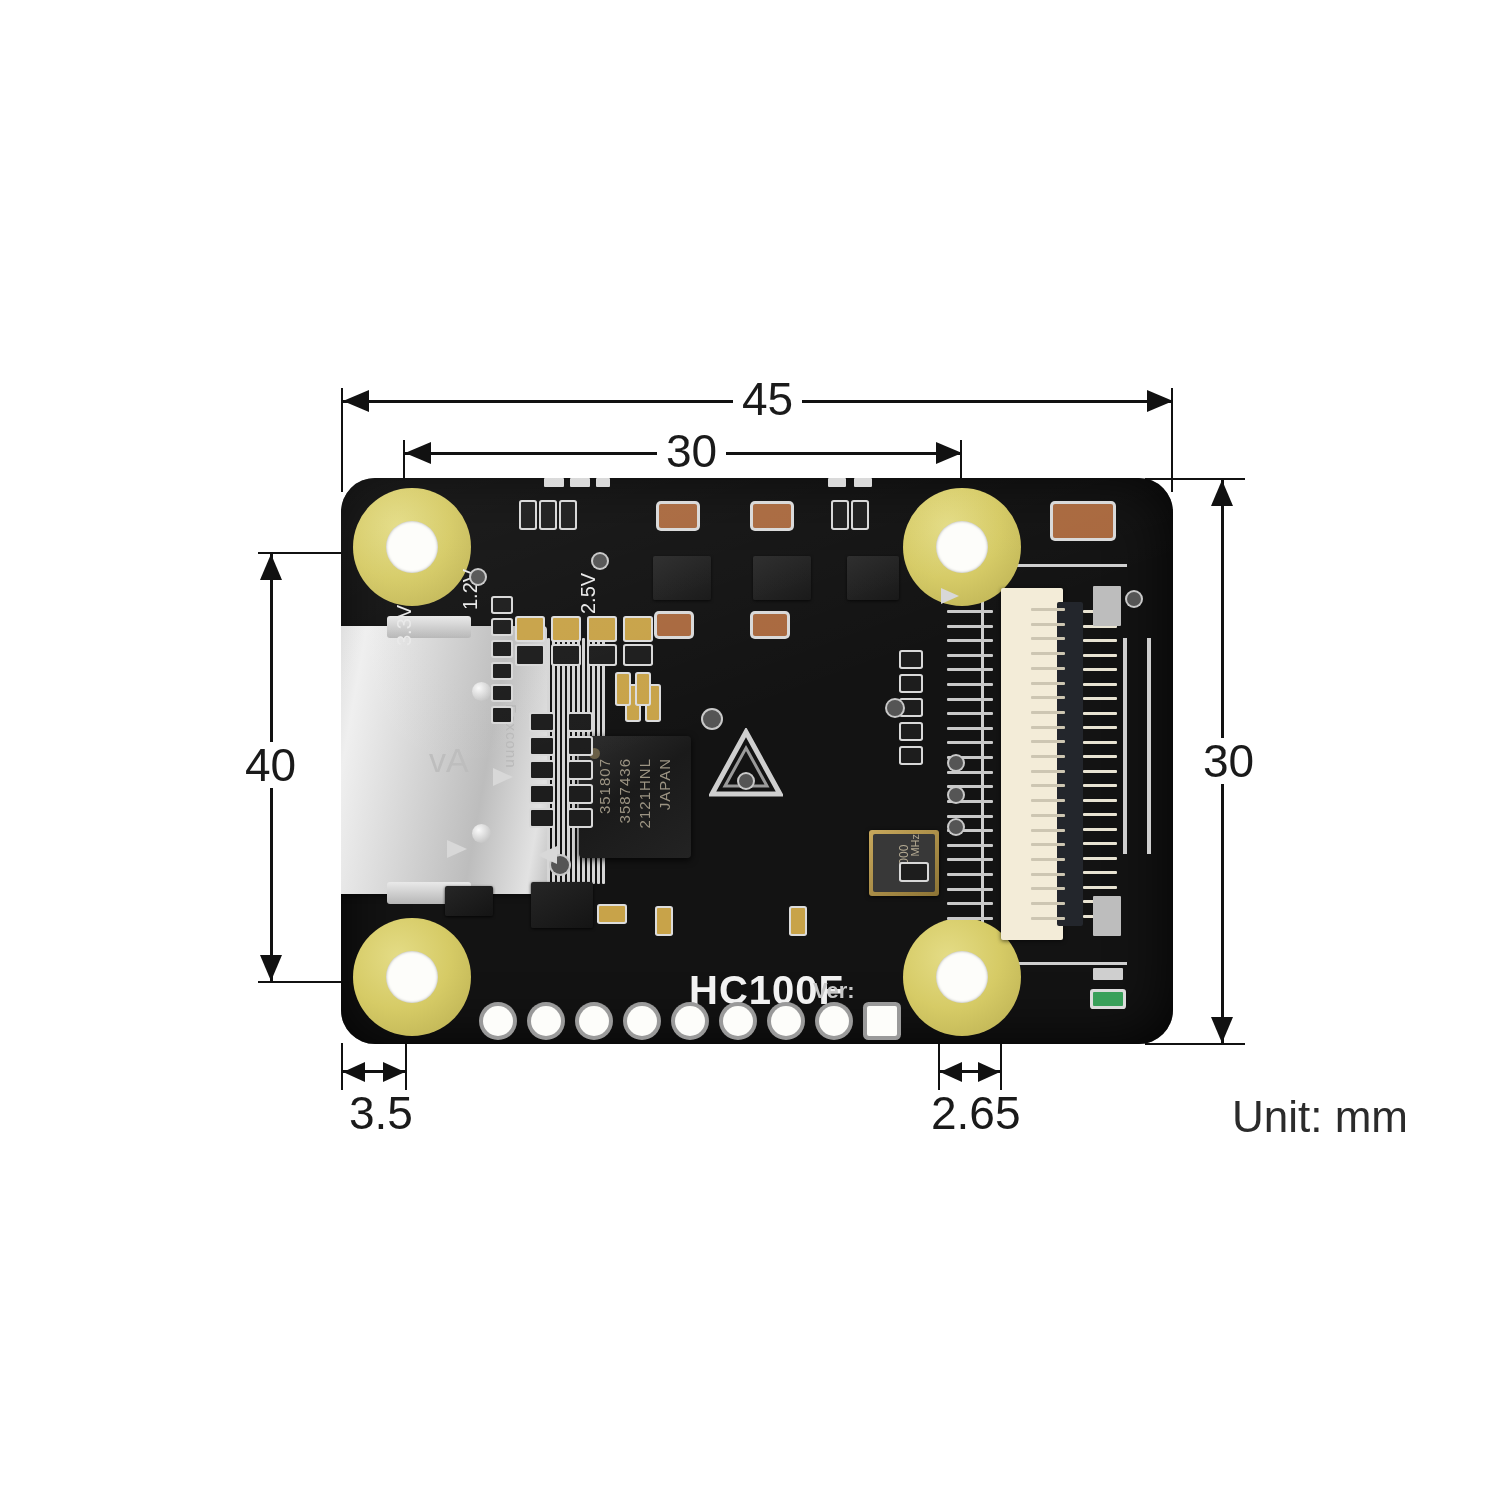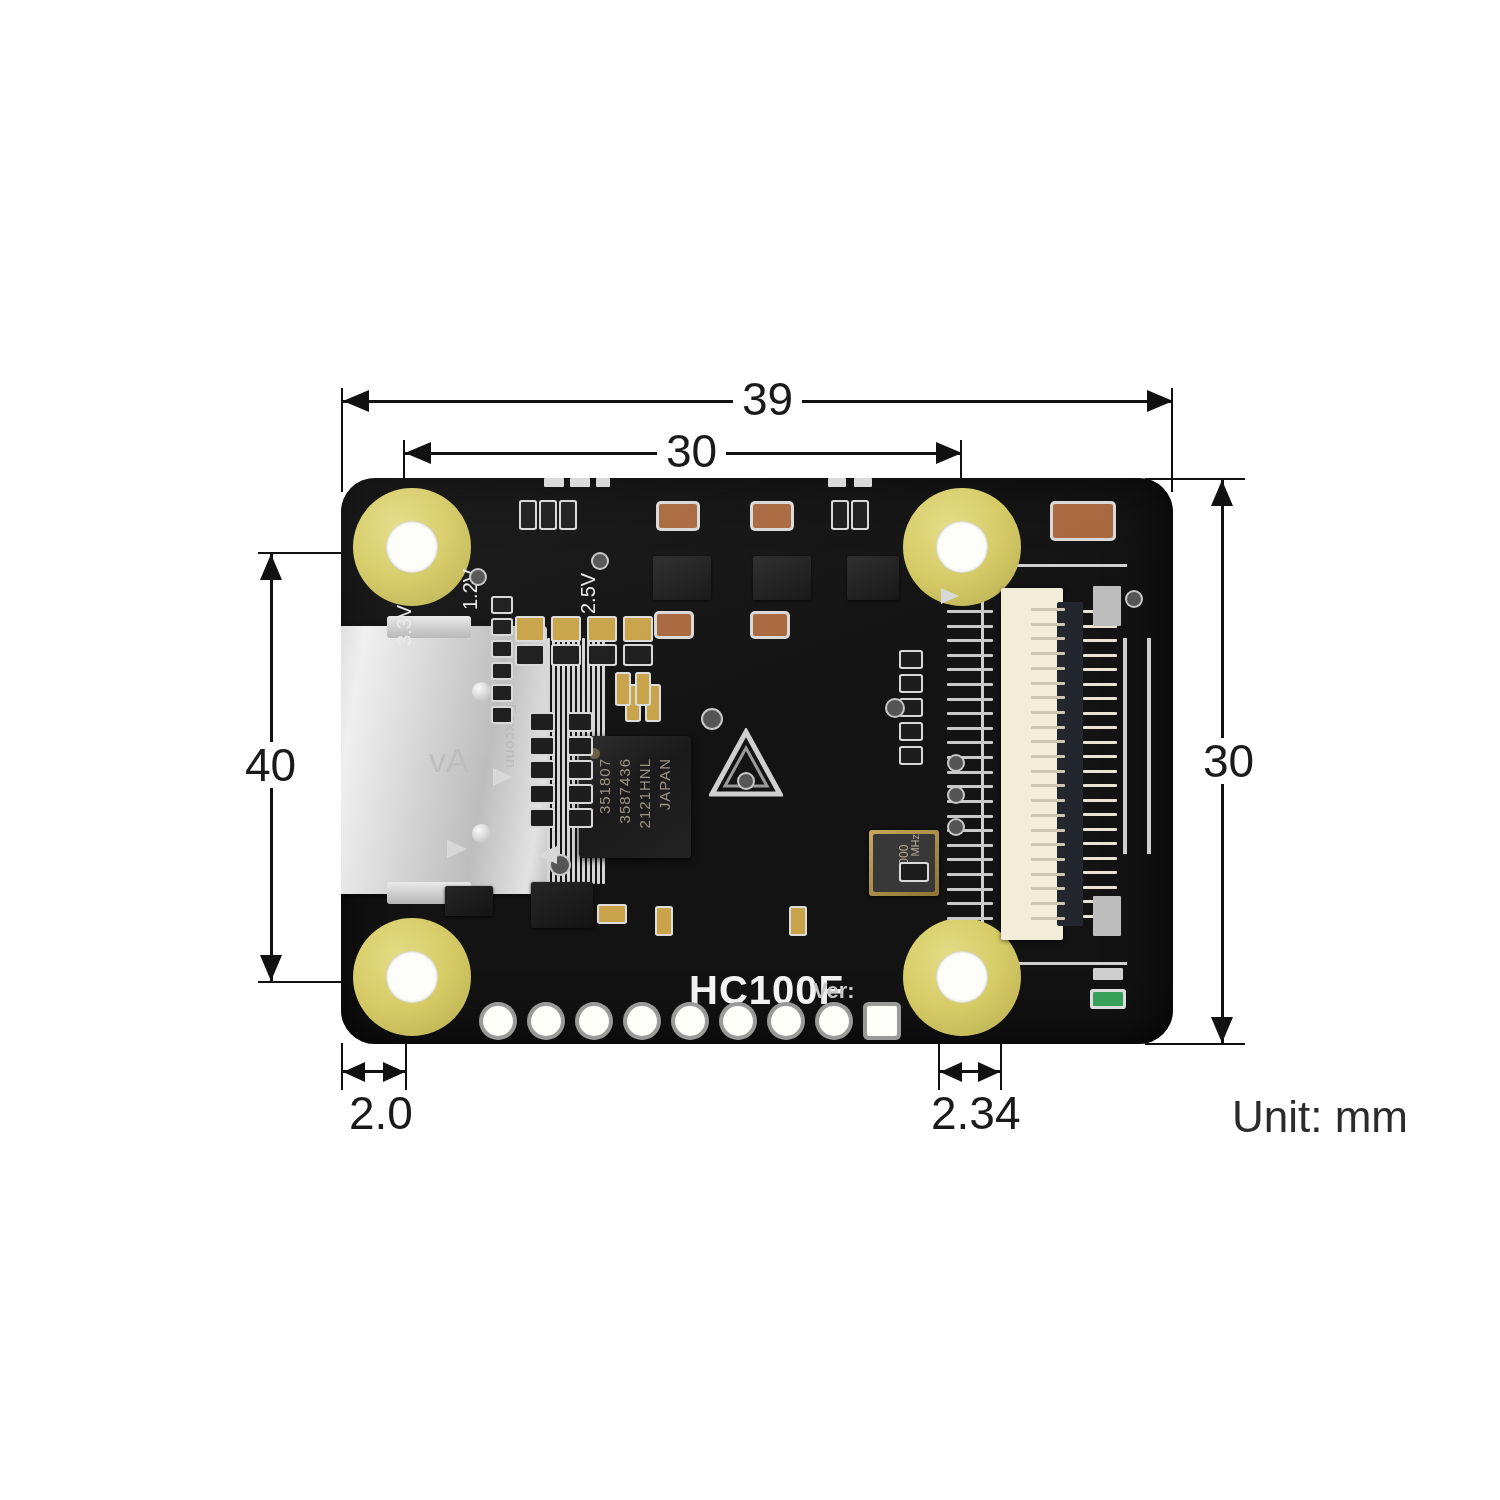--- a/index.html
+++ b/index.html
@@ -94,21 +94,21 @@
 </head>
 <body>
 
 <div id="stage">
 
   <div class="ext-line" style="left:341px;top:388px;height:104px;"></div>
   <div class="ext-line" style="left:1171px;top:388px;height:104px;"></div>
   <div class="dim-line" style="left:341px;top:400px;width:832px;"></div>
   <div class="arrow arr-left" style="left:343px;top:390px;"></div>
   <div class="arrow arr-right" style="left:1147px;top:390px;"></div>
-  <div class="dim-label" style="left:733px;top:376px;">39</div>
+  <div class="dim-label" style="left:733px;top:376px;">45</div>
 
   <div class="ext-line" style="left:403px;top:440px;height:110px;"></div>
   <div class="ext-line" style="left:960px;top:440px;height:110px;"></div>
   <div class="dim-line" style="left:403px;top:452px;width:559px;"></div>
   <div class="arrow arr-left" style="left:405px;top:442px;"></div>
   <div class="arrow arr-right" style="left:936px;top:442px;"></div>
   <div class="dim-label" style="left:657px;top:428px;">30</div>
 
   <div class="ext-line-h" style="left:258px;top:552px;width:100px;"></div>
   <div class="ext-line-h" style="left:258px;top:981px;width:100px;"></div>
@@ -122,28 +122,28 @@
   <div class="dim-line-v" style="left:1221px;top:478px;height:565px;"></div>
   <div class="arrow arr-up" style="left:1211px;top:480px;"></div>
   <div class="arrow arr-down" style="left:1211px;top:1017px;"></div>
   <div class="dim-label" style="left:1194px;top:738px;">30</div>
 
   <div class="ext-line" style="left:341px;top:1043px;height:70px;"></div>
   <div class="ext-line" style="left:405px;top:1010px;height:103px;"></div>
   <div class="dim-line" style="left:341px;top:1070px;width:65px;"></div>
   <div class="arrow arr-left-sm" style="left:343px;top:1062px;"></div>
   <div class="arrow arr-right-sm" style="left:383px;top:1062px;"></div>
-  <div class="dim-label" style="left:340px;top:1090px;">2.0</div>
+  <div class="dim-label" style="left:340px;top:1090px;">3.5</div>
 
   <div class="ext-line" style="left:938px;top:980px;height:133px;"></div>
   <div class="ext-line" style="left:1000px;top:980px;height:133px;"></div>
   <div class="dim-line" style="left:938px;top:1070px;width:63px;"></div>
   <div class="arrow arr-left-sm" style="left:940px;top:1062px;"></div>
   <div class="arrow arr-right-sm" style="left:978px;top:1062px;"></div>
-  <div class="dim-label" style="left:922px;top:1090px;">2.34</div>
+  <div class="dim-label" style="left:922px;top:1090px;">2.65</div>
 
   <div class="unit-note" style="left:1232px;top:1092px;">Unit: mm</div>
 
   <div id="pcb">
 
     <div class="trace lite" style="left:640px;top:86px;width:3px;height:400px;"></div>
     <div class="trace lite" style="left:640px;top:86px;width:146px;height:3px;"></div>
     <div class="trace lite" style="left:640px;top:484px;width:146px;height:3px;"></div>
     <div class="trace lite" style="left:782px;top:160px;width:4px;height:216px;"></div>
     <div class="trace lite" style="left:806px;top:160px;width:4px;height:216px;"></div>

